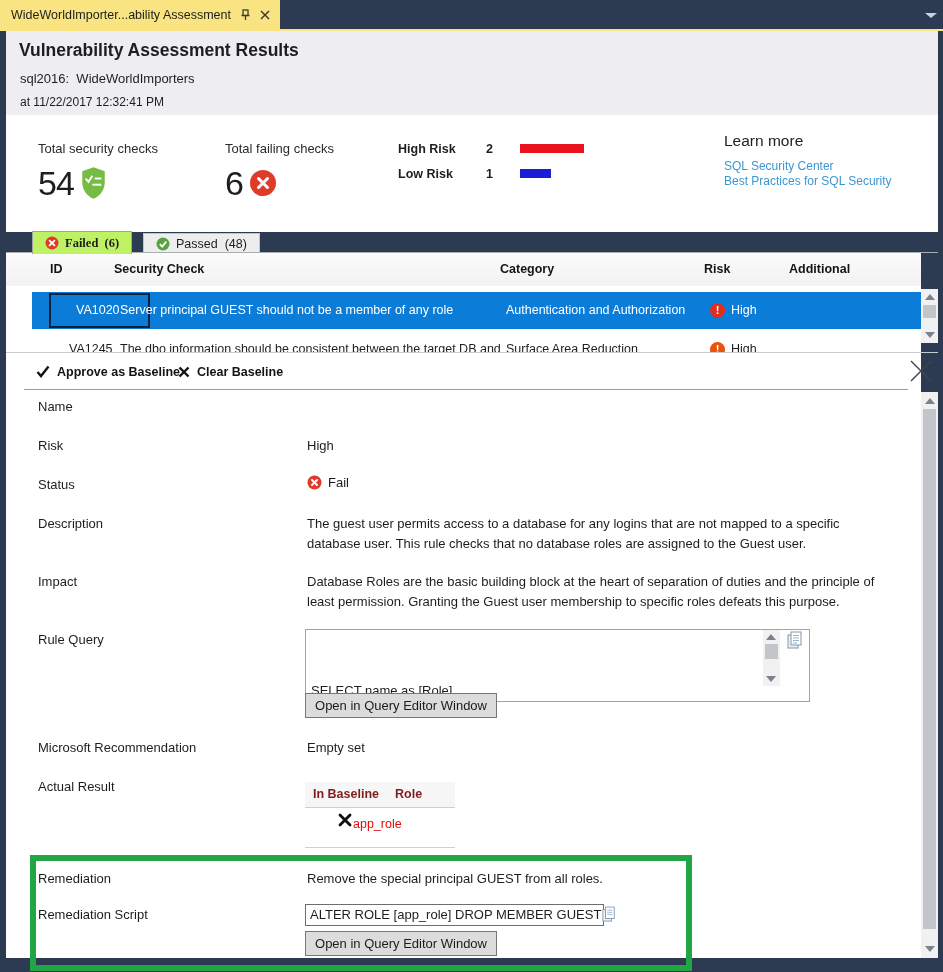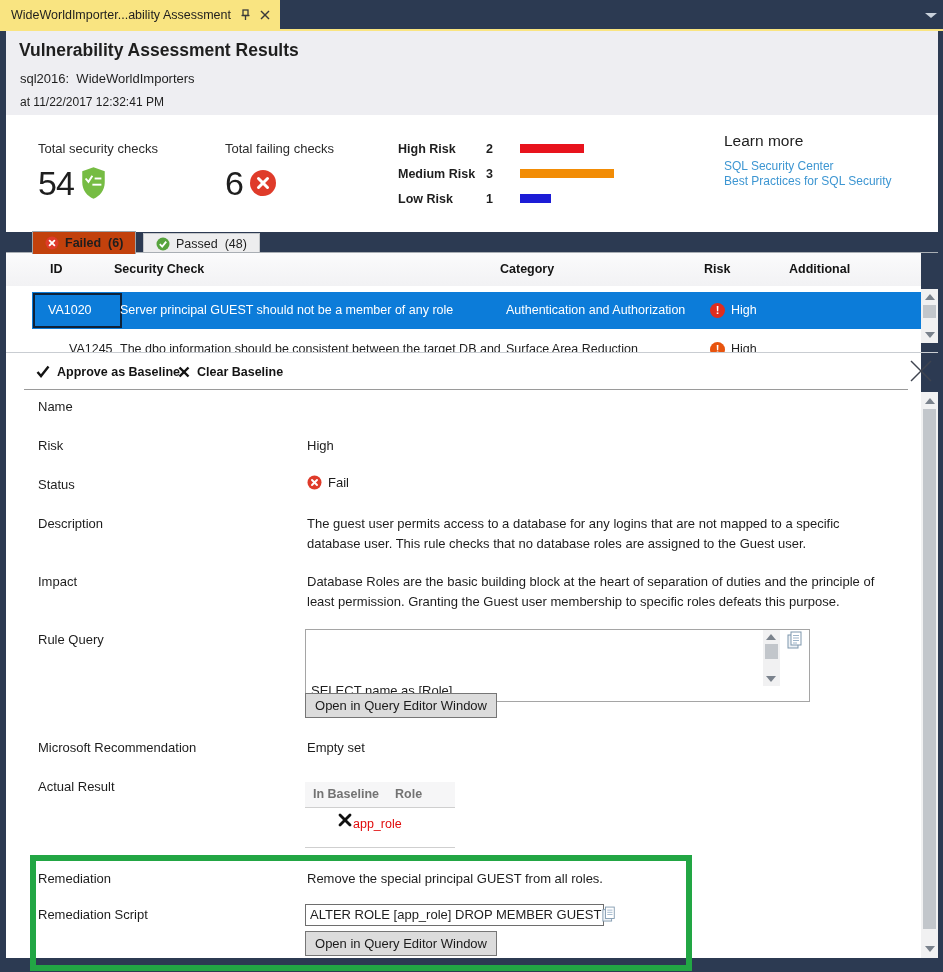--- a/index.html
+++ b/index.html
@@ -31,31 +31,31 @@
   .risk-label{width:88px;font-size:12.5px;font-weight:bold;}
   .risk-count{width:22px;font-size:12.5px;font-weight:bold;}
   .risk-bar{height:9px;margin-left:12px;}
   #learn{left:718px;top:17px;}
   #learn-title{font-size:15.5px;color:#1e1e1e;}
   .learn-link{font-size:12px;color:#3d96d2;margin-top:1px;cursor:pointer;}
 
   
   #tabstrip-line{left:6px;top:252px;width:932px;height:1px;background:#a9aeb4;}
   .vtab{display:flex;align-items:center;gap:6px;font-size:12.5px;padding:0 12px;}
-  #tab-failed{left:32px;top:231px;height:22px;background:#c2410c;border:1px solid #9fa4a9;border-bottom:none;font-weight:bold;z-index:3;}
+  #tab-failed{left:32px;top:231px;height:22px;background:#bef264;border:1px solid #9fa4a9;border-bottom:none;font-weight:bold;z-index:3;font-family:Liberation Serif, serif;}
   #tab-passed{left:143px;top:233px;height:19px;background:#ededee;border:1px solid #c3c6c9;border-bottom:none;}
   .tab-count{white-space:pre;}
 
   
   #grid{left:6px;top:253px;width:915px;height:99px;background:#ffffff;overflow:hidden;}
   #ghead{left:0;top:0;width:915px;height:33px;background:linear-gradient(#fbfbfc,#f2f2f4);}
   .gh{position:absolute;top:0;line-height:33px;font-size:12.5px;font-weight:bold;color:#141414;}
   #row-sel{left:26px;top:39px;width:889px;height:37px;background:#0c7cd9;color:#ffffff;}
   .cell{position:absolute;top:0;line-height:37px;font-size:12.5px;}
-  #idcell{left:1px;top:1px;width:72px;height:31px;border:2px solid #0e2138;line-height:31px;padding-left:13px;font-size:12.5px;}
+  #idcell{left:17px;top:1px;width:72px;height:31px;border:2px solid #0e2138;line-height:31px;padding-left:25px;font-size:12.5px;}
   .riskcell{display:flex;align-items:center;gap:6px;height:37px;}
   .bang{width:15px;height:15px;border-radius:50%;color:#fff;font-size:11px;font-weight:bold;text-align:center;line-height:15px;}
   #row-2{left:26px;top:81px;width:889px;height:36px;background:#ffffff;color:#1e1e1e;}
   #row-2 .cell{line-height:30px;}
   #row2-check{white-space:nowrap;overflow:hidden;width:380px;}
 
   
   .sb-track{background:#f1f1f2;}
   .sb-up,.sb-dn{position:absolute;left:4px;width:0;height:0;border-left:5px solid transparent;border-right:5px solid transparent;}
   .sb-up{border-bottom:6px solid #7a828c;}
@@ -80,21 +80,21 @@
   .para{width:578px;line-height:19.5px;}
   #rule-box{left:299px;top:239px;width:476px;height:58px;border:1px solid #a5a5a5;overflow:hidden;padding:13px 22px 0 5px;line-height:19px;white-space:pre;font-size:13px;}
   #rule-box-scroll{left:757px;top:240px;width:17px;height:56px;}
   .copy-icon{cursor:pointer;}
   #copy1{left:781px;top:241px;}
   #copy2{left:596px;top:516px;}
   .btn{position:absolute;width:190px;height:23px;background:#dcdcdc;border:1px solid #767676;font-size:13px;color:#1b1b1b;display:flex;align-items:center;justify-content:center;cursor:pointer;}
   #btn-open1{left:299px;top:303px;}
   #btn-open2{left:299px;top:541px;}
   #ar-head{left:299px;top:392px;width:150px;height:25px;background:#f6f6f7;border-bottom:1px solid #cfcfcf;}
-  .ar-h{position:absolute;top:0;line-height:25px;font-size:12.5px;font-weight:bold;color:#737373;}
+  .ar-h{position:absolute;top:0;line-height:25px;font-size:12.5px;font-weight:bold;color:#7f1d1d;}
   #ar-bottom{left:299px;top:457px;width:150px;height:1px;background:#cfcfcf;}
   #ar-role{left:347px;top:427px;color:#e00b0b;font-size:12.5px;}
   #script-box{left:299px;top:514px;width:293px;height:20px;border:1px solid #6e6e6e;line-height:20px;padding-left:4px;font-size:13px;white-space:nowrap;overflow:hidden;}
   #green-box{left:30px;top:855px;width:650px;height:104px;border:6px solid #22a644;z-index:6;pointer-events:none;}
 
   svg{display:block;}
 </style>
 </head>
 <body>
 
@@ -162,25 +162,20 @@
       </div>
     </div>
 
     <div class="abs" id="risk-legend">
       <div class="risk-row">
         <span class="risk-label">High Risk</span>
         <span class="risk-count">2</span>
         <span class="risk-bar" style="width: 64px; background: rgb(232, 19, 29);"></span>
       </div>
       <div class="risk-row">
-        <span class="risk-label">Medium Risk</span>
-        <span class="risk-count">3</span>
-        <span class="risk-bar" style="width: 94px; background: rgb(242, 140, 5);"></span>
-      </div>
-      <div class="risk-row">
         <span class="risk-label">Low Risk</span>
         <span class="risk-count">1</span>
         <span class="risk-bar" style="width: 31px; background: rgb(28, 28, 214);"></span>
       </div>
     </div>
 
     <div class="abs" id="learn">
       <div id="learn-title">Learn more</div>
       <div class="learn-link" style="margin-top:9px;">SQL Security Center</div>
       <div class="learn-link">Best Practices for SQL Security</div>

